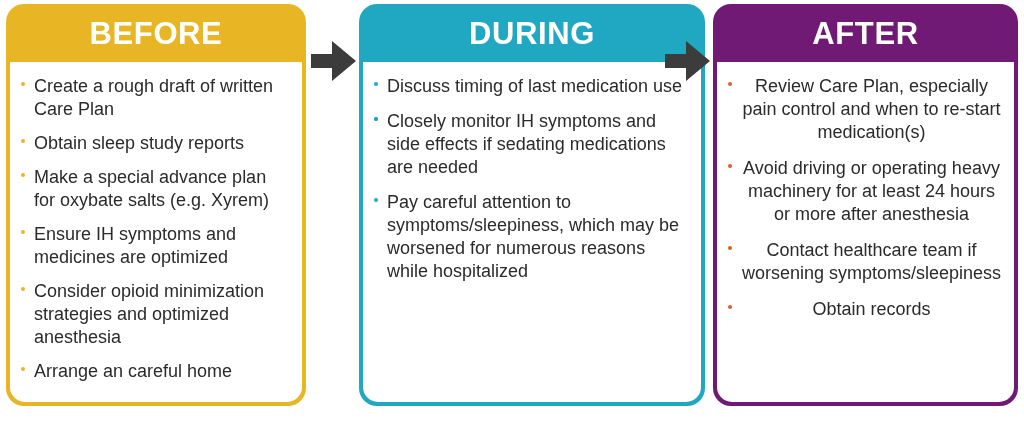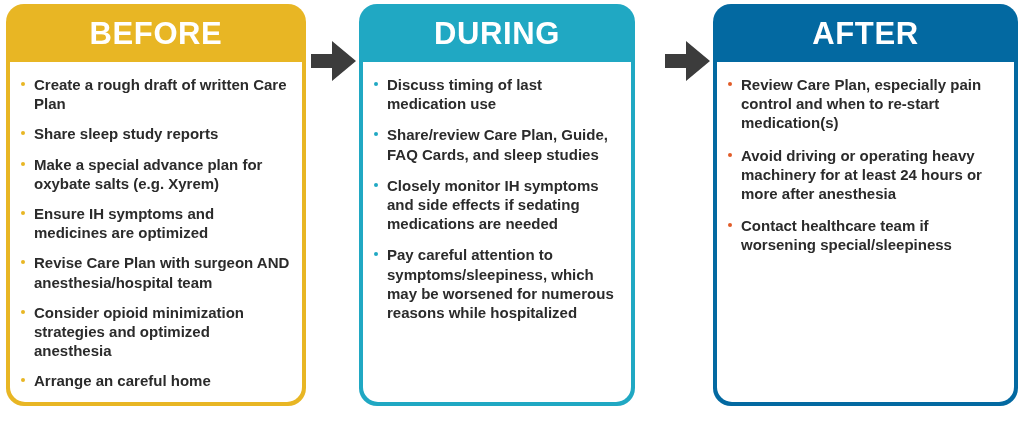--- a/index.html
+++ b/index.html
@@ -25,22 +25,22 @@
   
   .card {
     position: absolute;
     top: 4px;
     height: 402px;
     border-radius: 18px;
     overflow: hidden;
     box-sizing: border-box;
   }
   .card-before { left: 6px;   width: 300px; background: #E8B624; }
-  .card-during { left: 359px; width: 276px; background: #20A8C3; }
-  .card-after  { left: 713px; width: 305px; background: #0369a1; }
+  .card-during { left: 359px; width: 346px; background: #20A8C3; }
+  .card-after  { left: 713px; width: 305px; background: #701a75; }
 
   .card-header {
     height: 58px;
     display: flex;
     align-items: center;
     justify-content: center;
     box-sizing: border-box;
   }
   .card-title {
     color: #ffffff;
@@ -67,40 +67,40 @@
   ul.bullets {
     list-style: none;
     margin: 0;
     padding: 0;
   }
   ul.bullets li {
     position: relative;
     padding-left: 14px;
     margin-bottom: 11px;
     color: #2B2B2B;
-    font-size: 15px;
-    font-weight: bold;
+    font-size: 18px;
+    font-weight: normal;
     line-height: 1.28;
     font-family: "Liberation Sans", sans-serif;
   }
   ul.bullets li:last-child { margin-bottom: 0; }
   ul.bullets li .dot {
     position: absolute;
     left: 1px;
     top: 7px;
     width: 4px;
     height: 4px;
     border-radius: 50%;
   }
   .card-before .dot { background: #E8B624; }
   .card-during .dot { background: #20A8C3; }
   .card-after  .dot { background: #E15B28; }
 
   .card-during ul.bullets li { margin-bottom: 12px; }
-  .card-after  ul.bullets li { margin-bottom: 13px; }
+  .card-after  ul.bullets li { margin-bottom: 13px; text-align: center; }
 
   
   .arrow {
     position: absolute;
     top: 40px;
     width: 46px;
     height: 42px;
   }
   .arrow-1 { left: 311px; }
   .arrow-2 { left: 665px; }
@@ -111,62 +111,62 @@
 
 <div class="board">
 
   <section class="card card-before">
     <div class="card-header">
       <h2 class="card-title">BEFORE</h2>
     </div>
     <div class="card-body">
       <ul class="bullets">
         <li><span class="dot"></span><span>Create a rough draft of written Care Plan</span></li>
-        <li><span class="dot"></span><span>Share sleep study reports</span></li>
+        <li><span class="dot"></span><span>Obtain sleep study reports</span></li>
         <li><span class="dot"></span><span>Make a special advance plan for oxybate salts (e.g. Xyrem)</span></li>
         <li><span class="dot"></span><span>Ensure IH symptoms and medicines are optimized</span></li>
-        <li><span class="dot"></span><span>Revise Care Plan with surgeon AND anesthesia/hospital team</span></li>
         <li><span class="dot"></span><span>Consider opioid minimization strategies and optimized anesthesia</span></li>
         <li><span class="dot"></span><span>Arrange an careful home</span></li>
       </ul>
     </div>
   </section>
 
   <div class="arrow arrow-1">
     <svg viewBox="0 0 46 42" xmlns="http://www.w3.org/2000/svg" aria-hidden="true">
       <path d="M0 14 L21 14 L21 1 L45 21 L21 41 L21 28 L0 28 Z" fill="#3C3C3C"></path>
     </svg>
   </div>
 
   <section class="card card-during">
     <div class="card-header">
       <h2 class="card-title">DURING</h2>
     </div>
     <div class="card-body">
       <ul class="bullets">
         <li><span class="dot"></span><span>Discuss timing of last medication use</span></li>
-        <li><span class="dot"></span><span>Share/review Care Plan, Guide, FAQ Cards, and sleep studies</span></li>
+        <li><span class="dot"></span></li>
         <li><span class="dot"></span><span>Closely monitor IH symptoms and side effects if sedating medications are needed</span></li>
         <li><span class="dot"></span><span>Pay careful attention to symptoms/sleepiness, which may be worsened for numerous reasons while hospitalized</span></li>
       </ul>
     </div>
   </section>
 
   <div class="arrow arrow-2">
     <svg viewBox="0 0 46 42" xmlns="http://www.w3.org/2000/svg" aria-hidden="true">
       <path d="M0 14 L21 14 L21 1 L45 21 L21 41 L21 28 L0 28 Z" fill="#3C3C3C"></path>
     </svg>
   </div>
 
   <section class="card card-after">
     <div class="card-header">
       <h2 class="card-title">AFTER</h2>
     </div>
     <div class="card-body">
       <ul class="bullets">
         <li><span class="dot"></span><span>Review Care Plan, especially pain control and when to re-start medication(s)</span></li>
         <li><span class="dot"></span><span>Avoid driving or operating heavy machinery for at least 24 hours or more after anesthesia</span></li>
-        <li><span class="dot"></span><span>Contact healthcare team if worsening special/sleepiness</span></li>
+        <li><span class="dot"></span><span>Contact healthcare team if worsening symptoms/sleepiness</span></li>
+        <li><span class="dot"></span><span>Obtain records</span></li>
       </ul>
     </div>
   </section>
 
 </div>
 
 </body></html>

